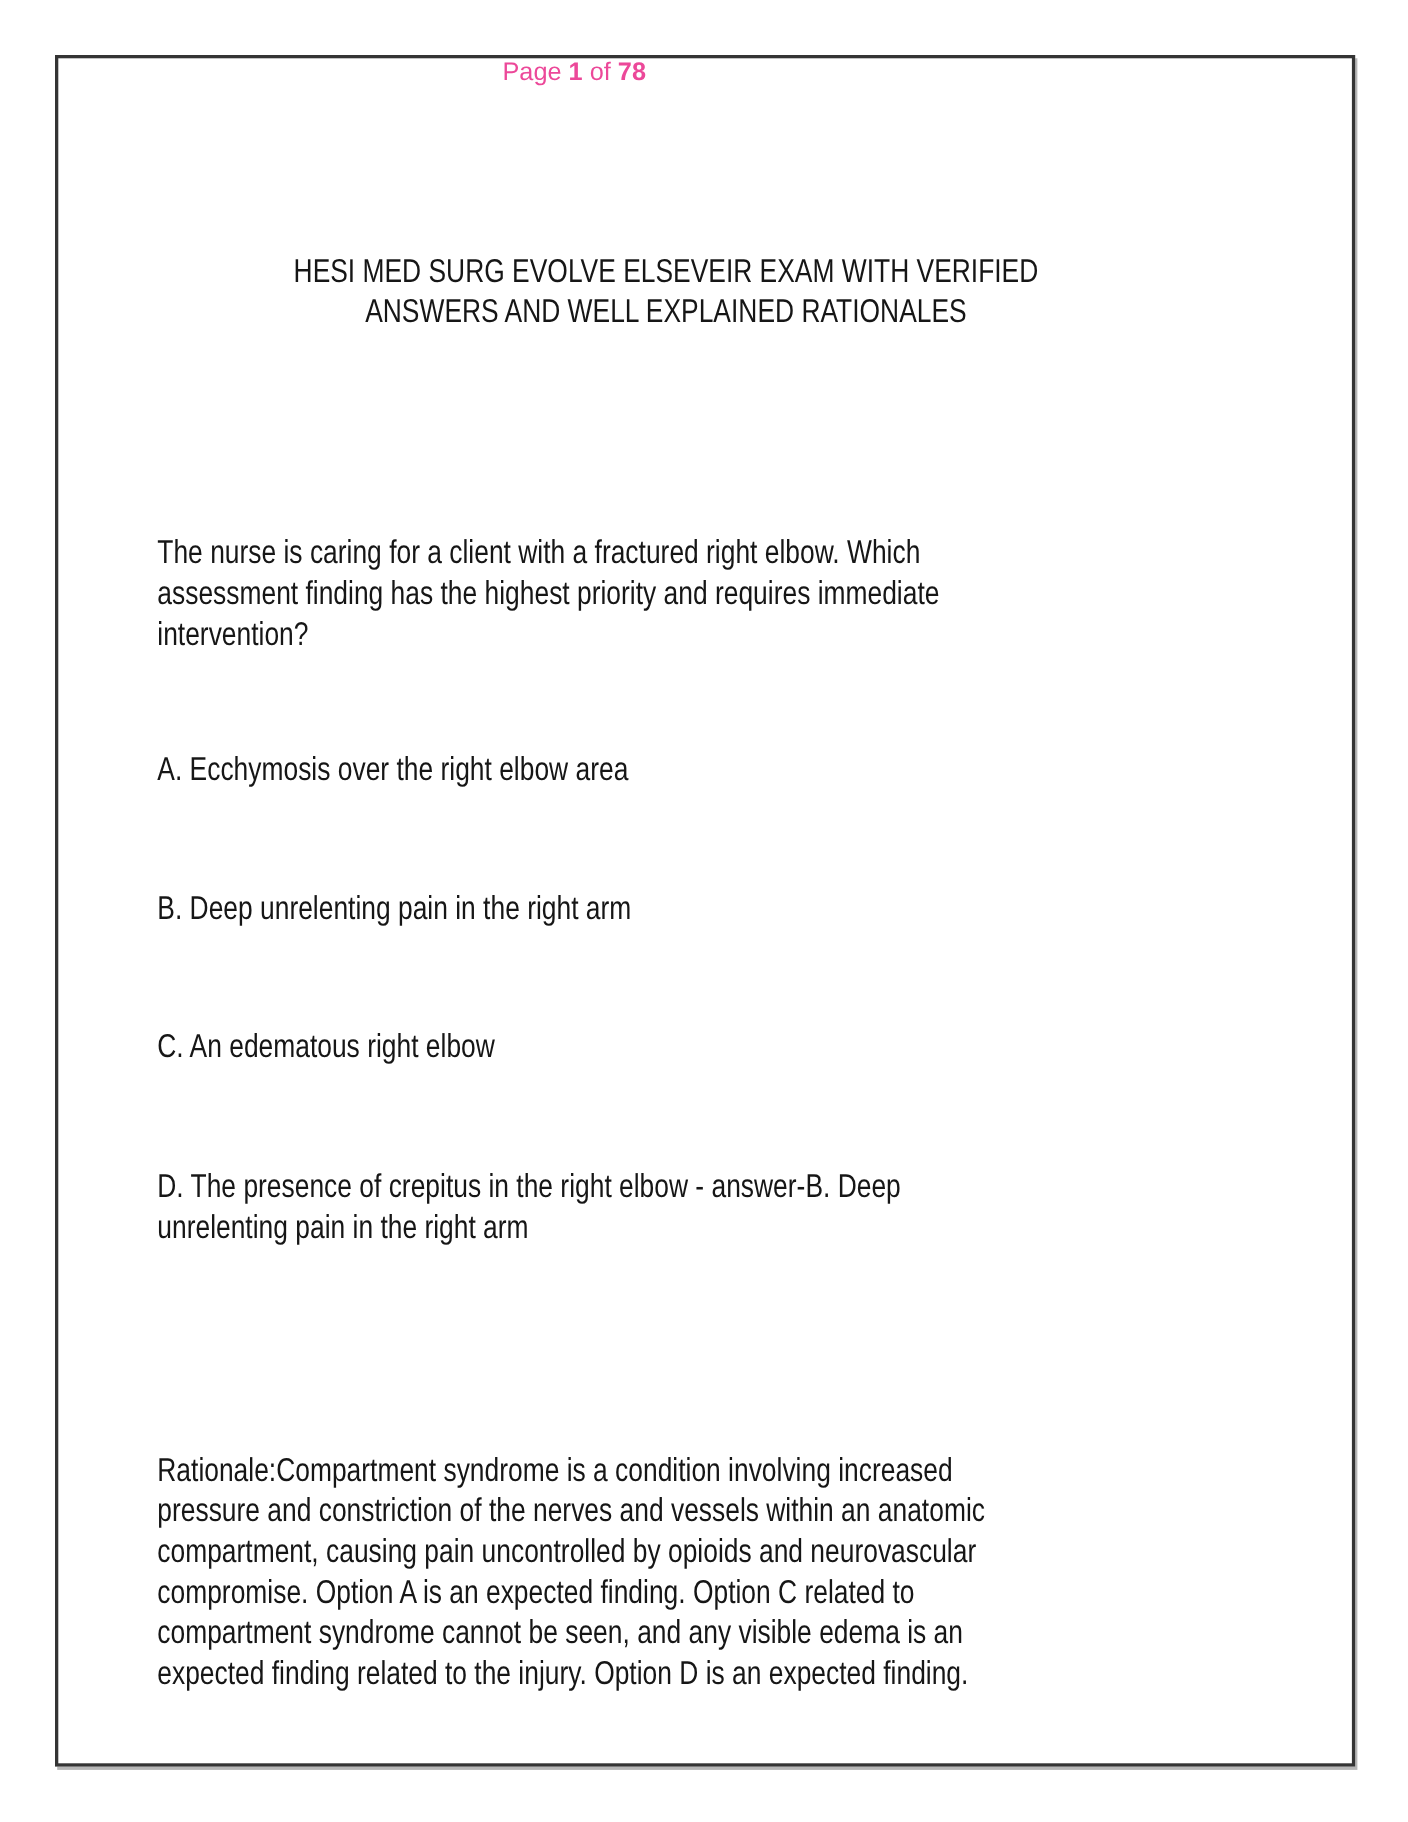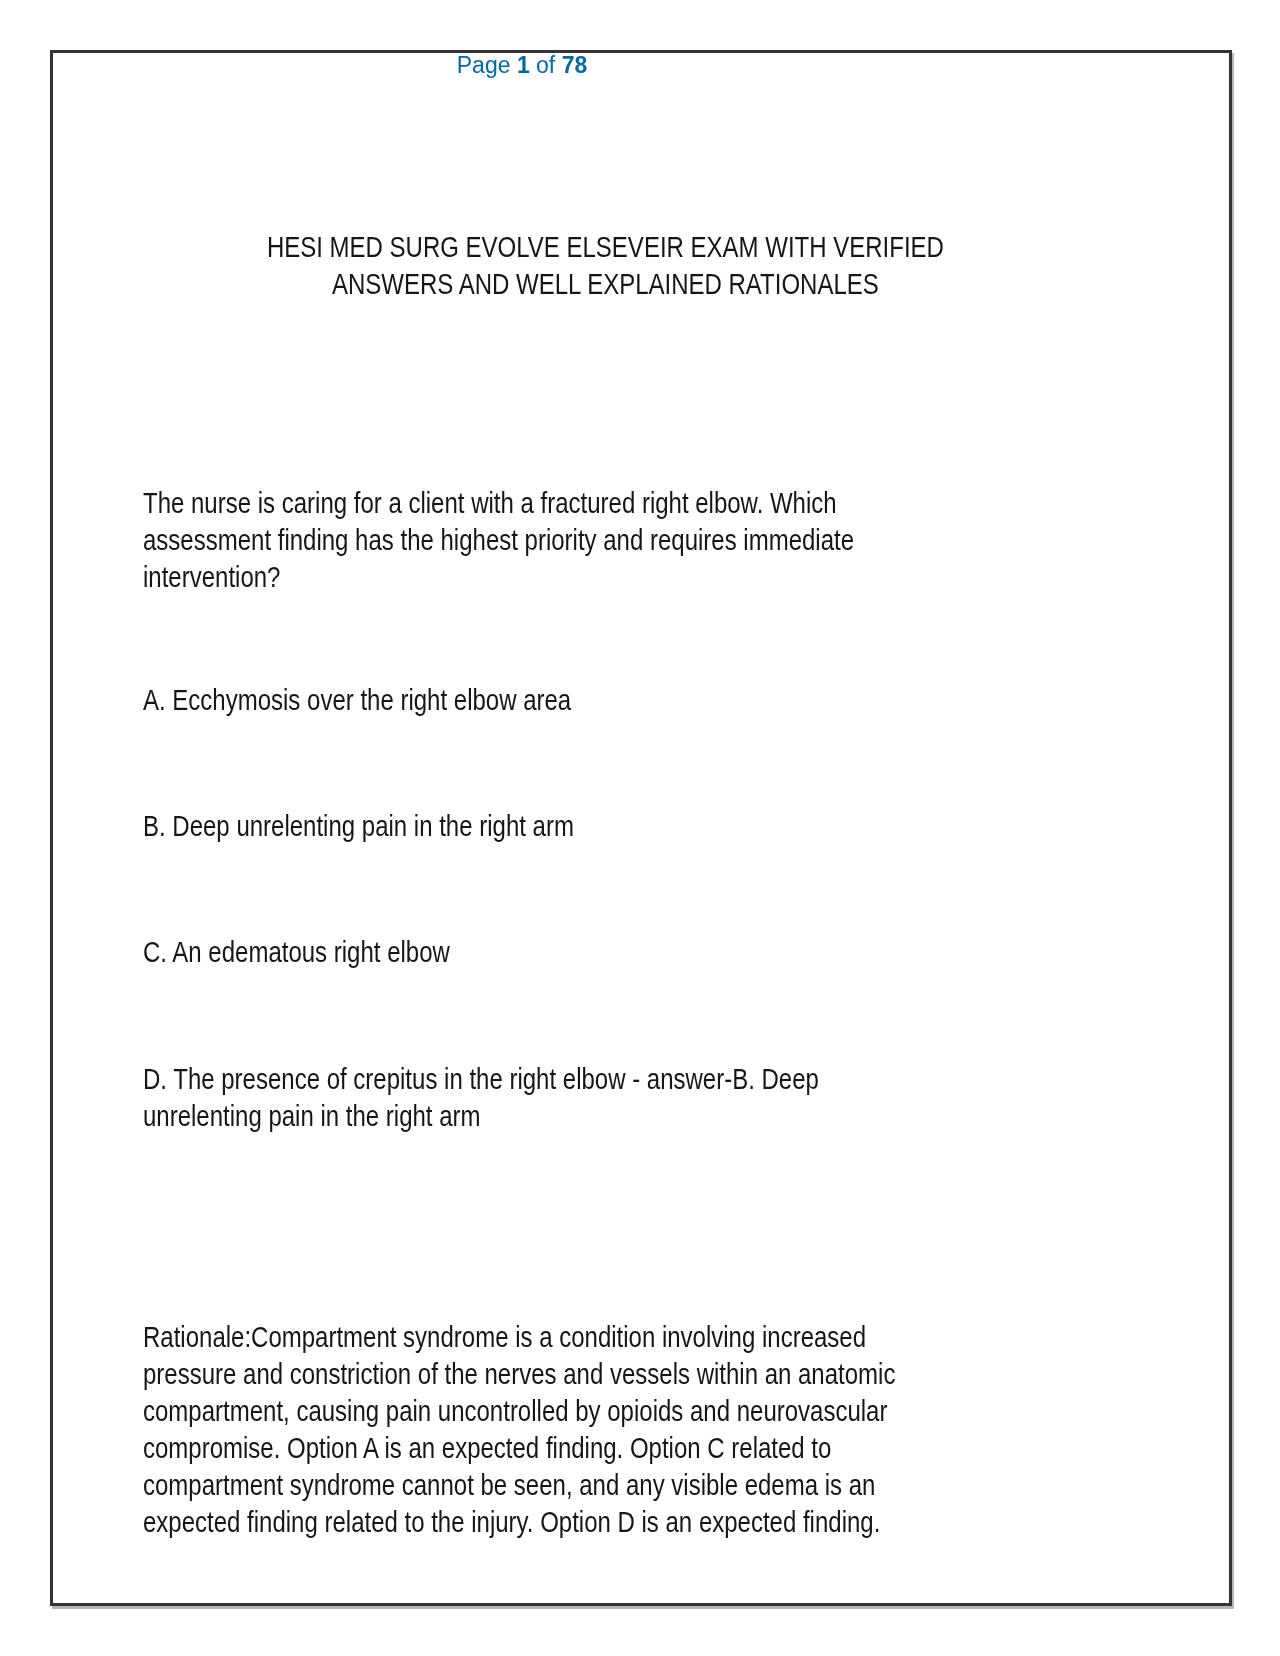--- a/index.html
+++ b/index.html
@@ -26,21 +26,21 @@
     box-sizing: content-box;
   }
   .page-label {
     position: absolute;
     left: 50px;
     top: 52px;
     width: 944px;
     text-align: center;
     font-size: 23px;
     line-height: 27px;
-    color: #0369a1;
+    color: #ec4899;
     font-weight: 400;
   }
   .page-label .strong {
     font-weight: 700;
   }
   .content {
     position: absolute;
     left: 143px;
     top: 0;
     width: 1156px;

